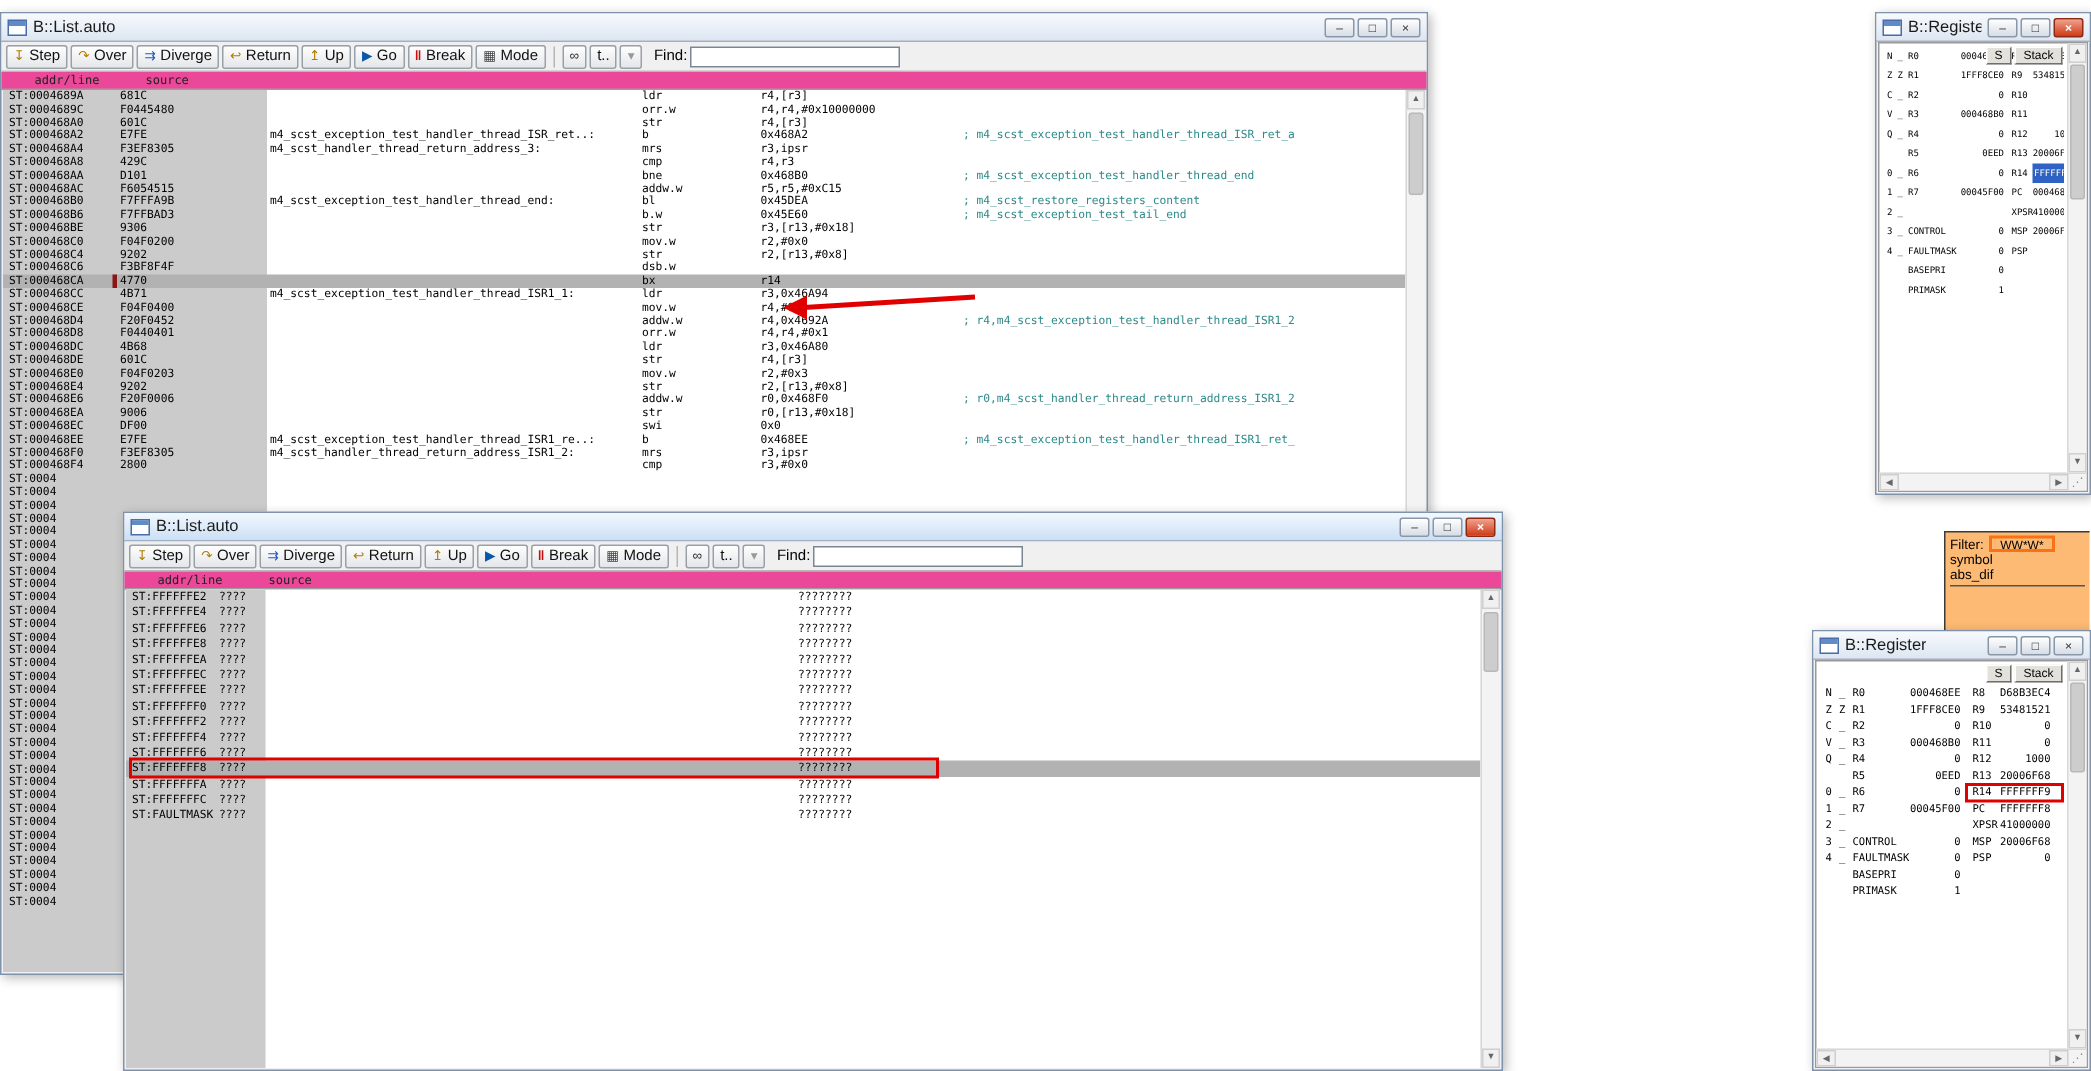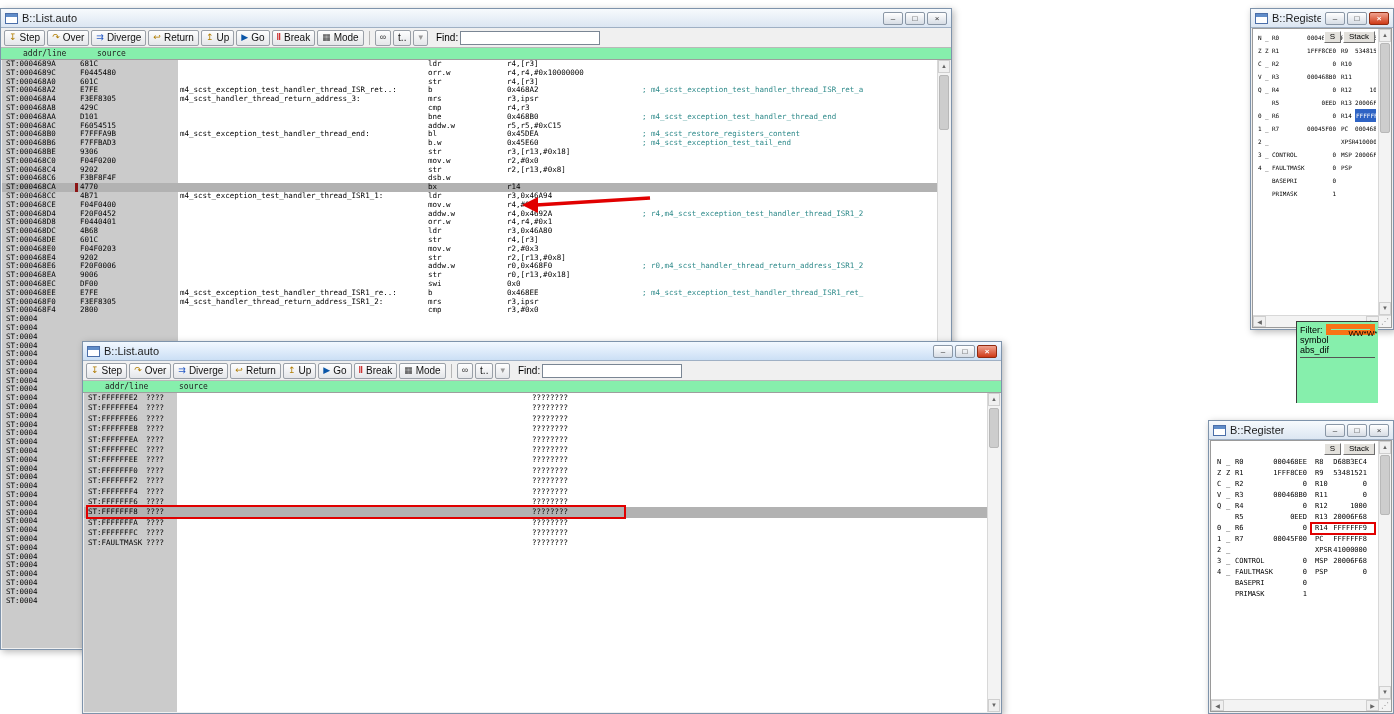--- a/index.html
+++ b/index.html
@@ -19,21 +19,21 @@
 .ic-step,.ic-over,.ic-return,.ic-up{color:#b07c00}
 .ic-diverge{color:#2458c4}
 .ic-go{color:#0a56a8}
 .ic-break{color:#c40f0f;font-weight:bold}
 .ic-mode{color:#444}
 .ic-glasses{color:#333}
 .ic-dropdown{color:#999}
 .tsep{width:1px;height:14px;background:#b5b5b5;margin:0 3px}
 .find-label{font-size:10px;margin-left:6px}
 .find-input{width:140px;height:14px;border:1px solid #7a8694;background:#fff;font:10px "Liberation Sans",sans-serif;padding:0 2px}
-.colhdr{position:relative;height:12px;background:#86efac;border-bottom:1px solid #9e9e9e;font:8px/12px "DejaVu Sans Mono",monospace;color:#222}
+.colhdr{position:relative;height:12px;background:#ec4899;border-bottom:1px solid #9e9e9e;font:8px/12px "DejaVu Sans Mono",monospace;color:#222}
 .colhdr .h1{position:absolute;left:22px}
 .colhdr .h2{position:absolute;left:96px}
 .content{position:absolute;top:51px;left:1px;right:14px;bottom:1px;background:#fff;overflow:hidden}
 .gutter{position:absolute;left:0;top:0;bottom:0;background:var(--gutter_grey)}
 .rowhost{position:absolute;left:0;top:0;right:0}
 .lrow{position:relative;height:8.8px;font:7.5px/8.8px "DejaVu Sans Mono",monospace;color:#000;white-space:pre}
 .lrow.current{background:var(--current_line)}
 .c{position:absolute;top:0}
 .w1cols .a{left:4px}.w1cols .b{left:78px}.w1cols .l{left:178px}.w1cols .m{left:426px}.w1cols .o{left:505px}.w1cols .cm{left:640px;color:var(--comment_teal)}
 .w3cols .lrow{height:10.4px;line-height:10.4px}
@@ -57,23 +57,23 @@
 .reg-lg .rf{left:4px}.reg-lg .rfs{left:13px}.reg-lg .rn1{left:22px}.reg-lg .rv1{left:56px;width:38px;text-align:right}.reg-lg .rn2{left:102px}.reg-lg .rv2{left:118px;width:36px;text-align:right}
 .rv2.sel{background:var(--selection_blue);color:#fff;padding:0 1px}
 .reg-lg .rrow.boxed::after{content:"";position:absolute;left:97px;top:-1px;width:62px;height:9px;border:2px solid var(--annotation_red);pointer-events:none}
 .reg-btns{position:absolute;top:2px;right:16px;display:flex;gap:2px;z-index:2}
 .bevel{height:12px;padding:0 5px;background:#e3e1dc;border:1px solid;border-color:#fff #6f6f6f #6f6f6f #fff;font-size:8px;line-height:10px;color:#000}
 .reg-vscroll{position:absolute;top:0;right:0;bottom:12px;width:13px;background:#f3f3f3;border-left:1px solid #d8d8d8}
 .reg-hscroll{position:absolute;left:0;right:0;bottom:0;height:12px;background:#f3f3f3;border-top:1px solid #d8d8d8;display:flex;align-items:stretch}
 .hsb{width:13px;background:#f0f0f0;border:1px solid #cfcfcf;font-size:6px;line-height:10px;text-align:center;color:#666}
 .htrack{flex:1}
 .grip{width:12px;font-size:8px;line-height:11px;color:#888;text-align:center}
-.sym-panel{position:absolute;left:1296px;top:321px;width:82px;height:82px;background:#86efac;border-left:1px solid #3a3a3a;border-top:1px solid #3a3a3a;z-index:3;padding:2px 3px;font-size:9px;color:#000}
+.sym-panel{position:absolute;left:1296px;top:354px;width:97px;height:82px;background:#fdba74;border-left:1px solid #3a3a3a;border-top:1px solid #3a3a3a;z-index:3;padding:2px 3px;font-size:9px;color:#000}
 .sym-filter-row{display:flex;gap:3px;align-items:center}
-.sym-value{border:5px solid #f97316;padding:0 18px;font-size:8px;min-width:36px;height:11px;line-height:10px}
+.sym-value{border:2px solid #f97316;padding:0 6px;font-size:8px;min-width:36px;height:11px;line-height:10px}
 .sym-item{font-size:9px;line-height:10px}
 .sym-rule{border:0;border-top:1px solid #555;margin:2px 0}
 </style>
 </head>
 <body>
 
 <section class="win" id="w1" style="left:0;top:8px;width:952px;height:642px;z-index:1">
   <header class="titlebar">
     <span class="win-ico"></span>
     <span class="title">B::List.auto</span>

